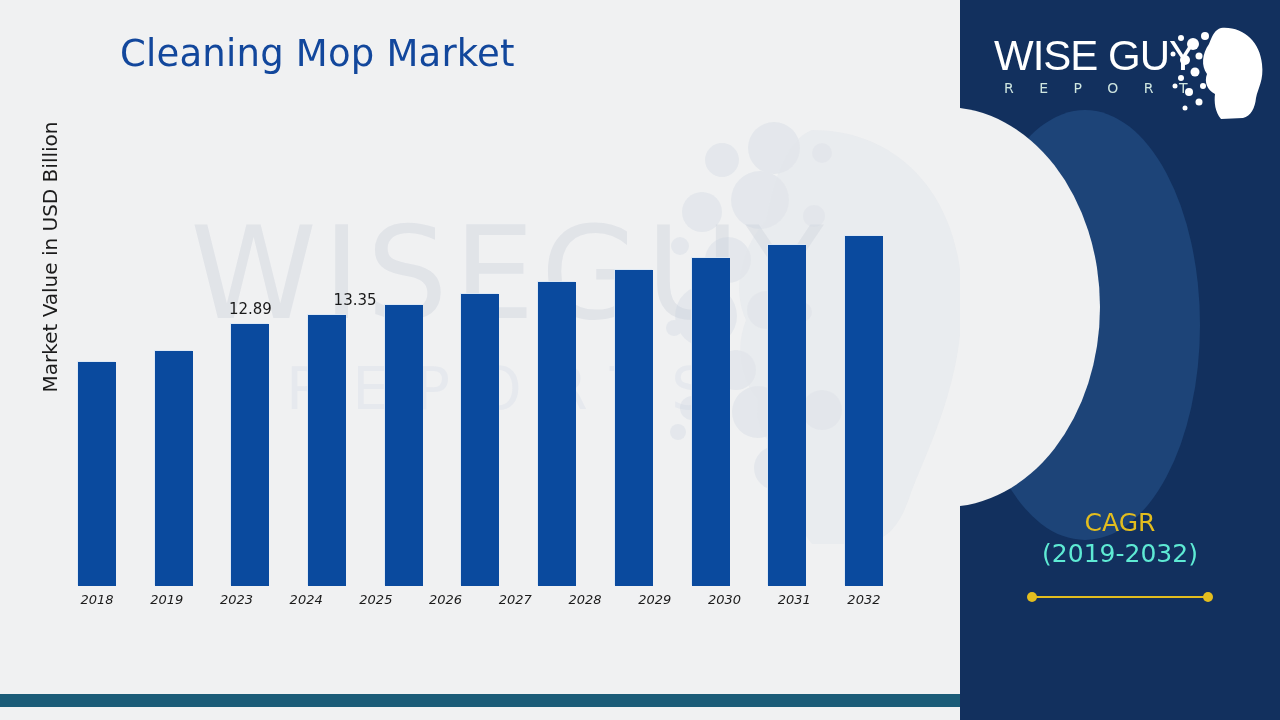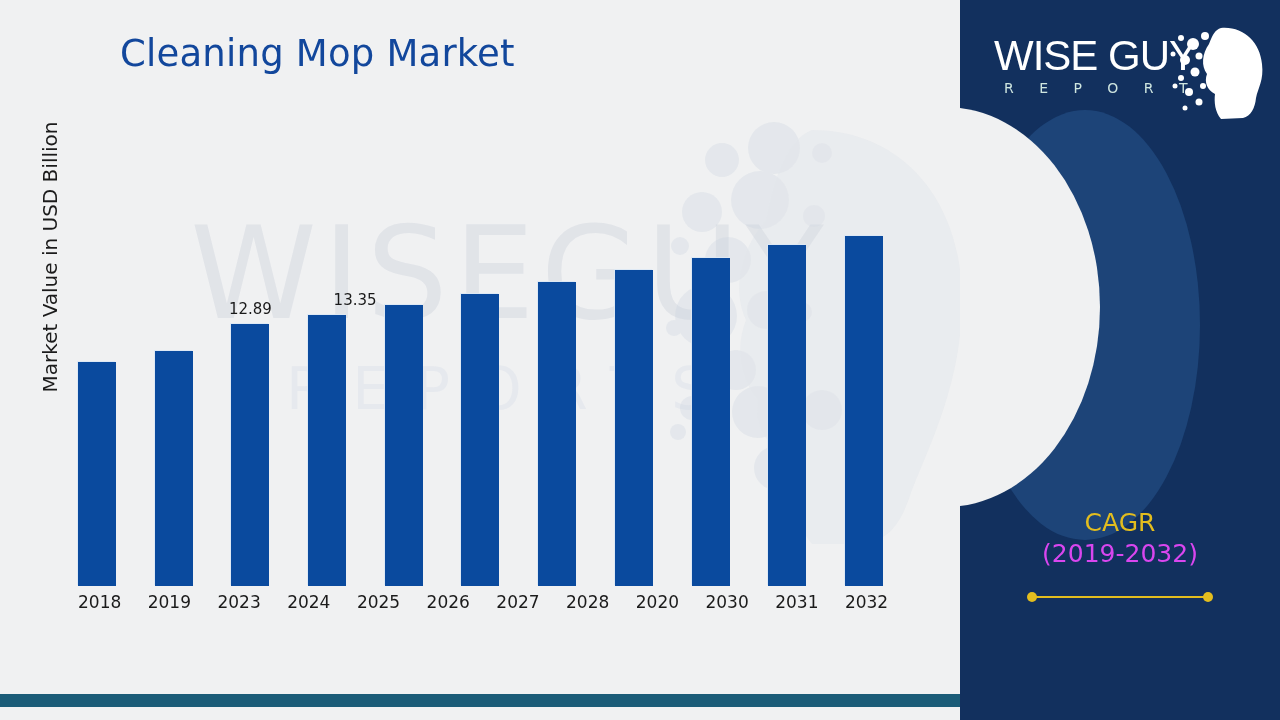--- a/index.html
+++ b/index.html
@@ -68,21 +68,21 @@
   .bar-value {
     position:absolute; left:50%; transform:translateX(-50%);
     font-size:15px; color:#1a1a1a; white-space:nowrap;
   }
 
   .x-labels {
     position:absolute; left:78px; top:592px; width:805px;
     display:flex; justify-content:space-between;
   }
   .x-label {
-    width:38px; text-align:center; font-size:17px; color:#1b1b1b;
+    width:38px; text-align:center; font-size:13px; color:#1b1b1b;font-style:italic;
   }
 
   
   .right-panel {
     position:absolute; left:960px; top:0; width:320px; height:720px;
     background:#12305e; overflow:hidden;
   }
   .right-accent {
     position:absolute; left:10px; top:110px; width:230px; height:430px;
     background:#1d4478; border-radius:50% / 50%;
@@ -105,21 +105,21 @@
   }
   .logo-sub {
     position:absolute; left:26px; top:52px;
     font-size:14px; color:#cfe6e0; letter-spacing:10.5px; white-space:nowrap;
   }
   .logo-face { position:absolute; right:-6px; top:-4px; width:110px; height:100px; }
 
   
   .cagr-block { position:absolute; left:0; top:507px; width:320px; text-align:center; }
   .cagr-title { font-size:25px; color:#e3bd1e; line-height:1.25; }
-  .cagr-sub   { font-size:25px; color:#d946ef; line-height:1.25; }
+  .cagr-sub   { font-size:25px; color:#5eead4; line-height:1.25; }
   .cagr-divider { position:relative; width:186px; height:10px; margin:22px auto 0; }
   .cagr-divider .line {
     position:absolute; left:6px; right:6px; top:4px; height:2px; background:#e3bd1e;
   }
   .cagr-divider .dot {
     position:absolute; top:0; width:10px; height:10px; border-radius:50%; background:#e3bd1e;
   }
   .cagr-divider .dot.l { left:0; }
   .cagr-divider .dot.r { right:0; }
   .cagr-value { margin-top:16px; font-size:28px; color:#e3bd1e; }
@@ -224,21 +224,21 @@
 
     <div class="x-labels">
       <div class="x-label">2018</div>
       <div class="x-label">2019</div>
       <div class="x-label">2023</div>
       <div class="x-label">2024</div>
       <div class="x-label">2025</div>
       <div class="x-label">2026</div>
       <div class="x-label">2027</div>
       <div class="x-label">2028</div>
-      <div class="x-label">2020</div>
+      <div class="x-label">2029</div>
       <div class="x-label">2030</div>
       <div class="x-label">2031</div>
       <div class="x-label">2032</div>
     </div>
 
     <div class="bottom-bar"></div>
   </div>
 
   <div class="right-panel">
 

